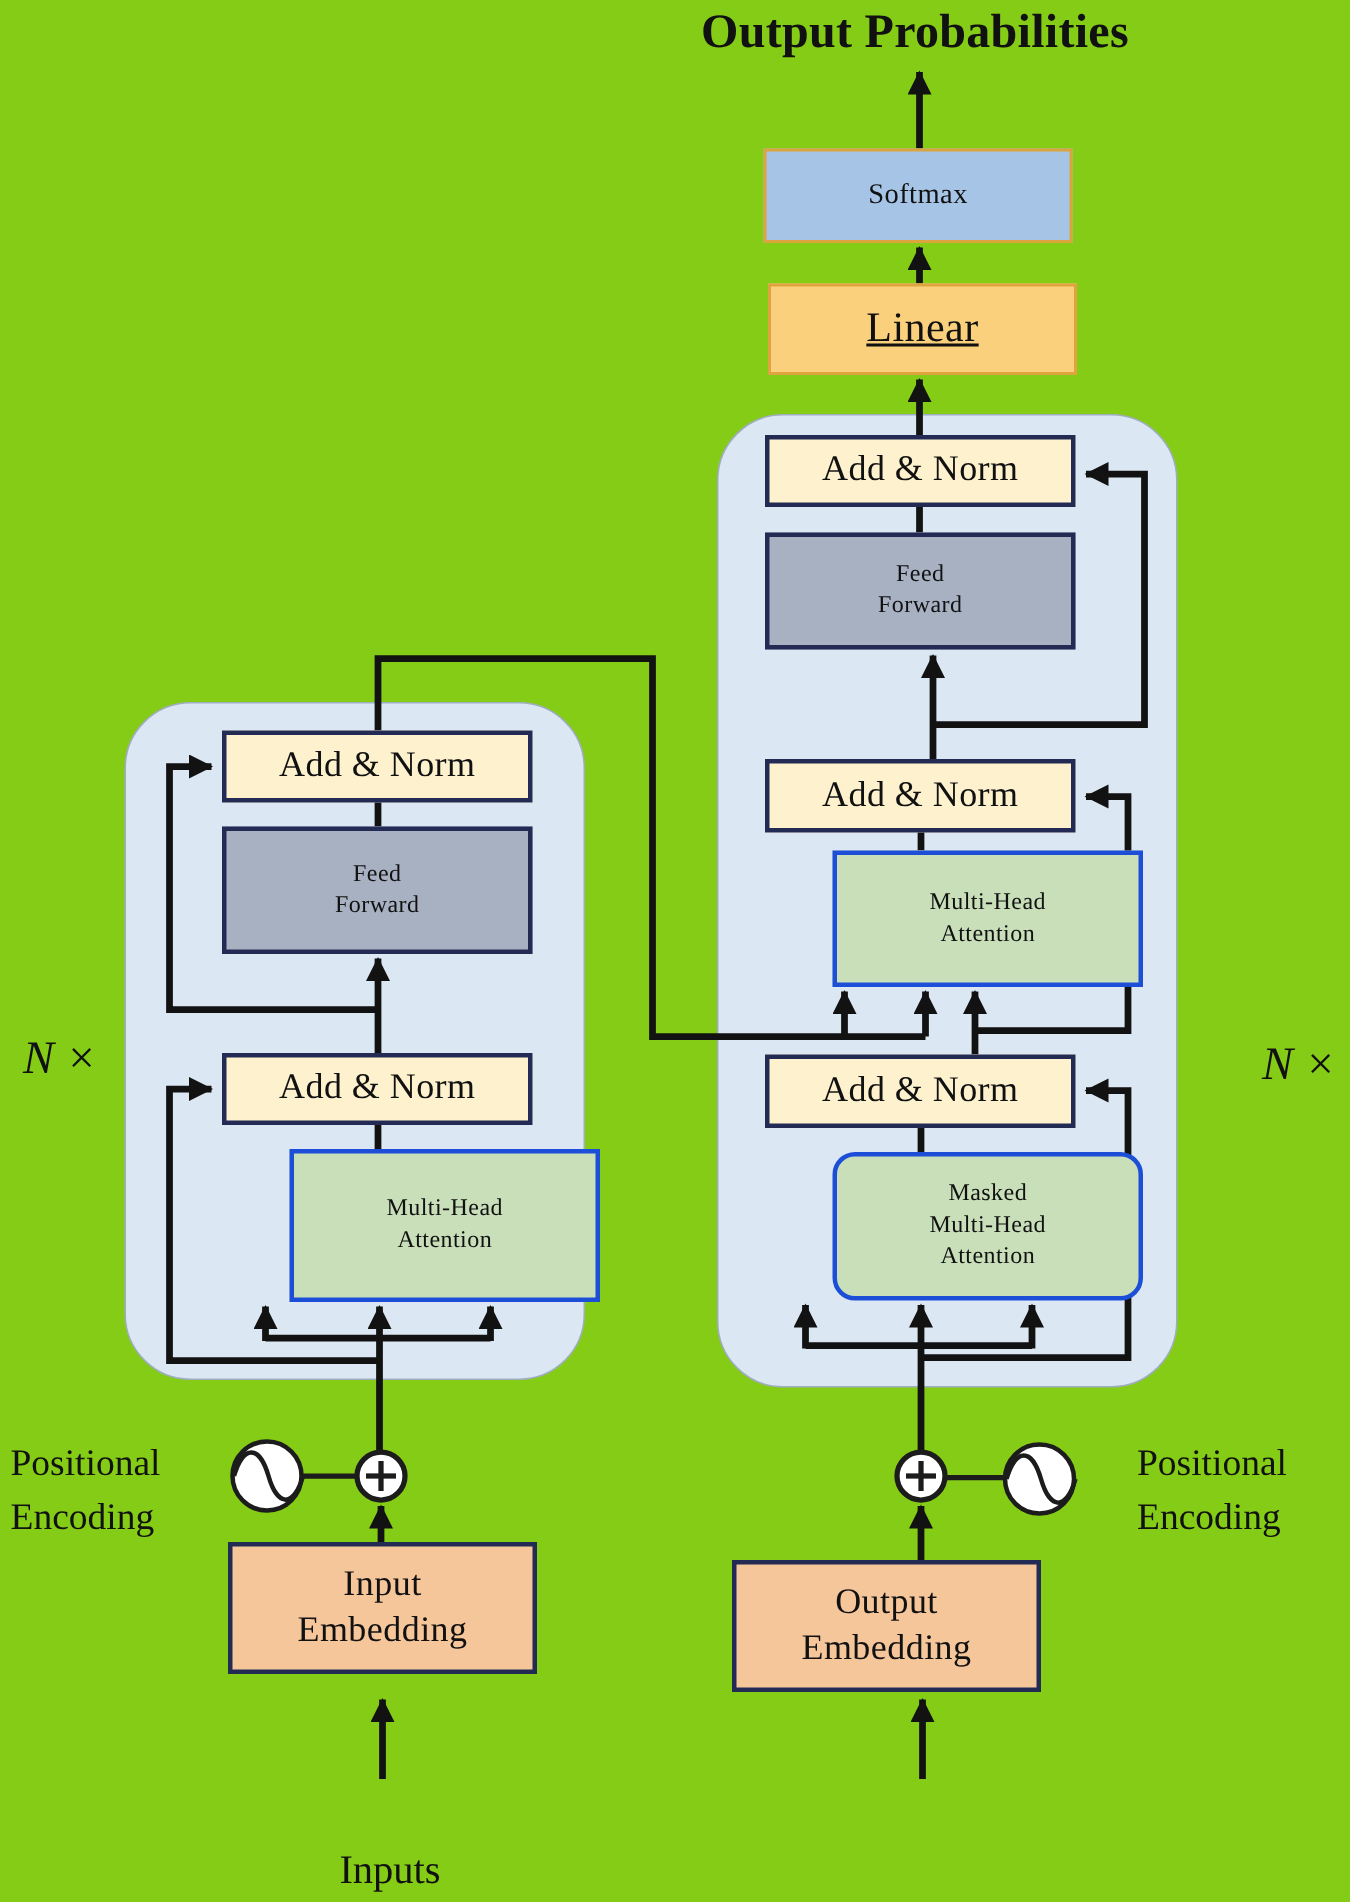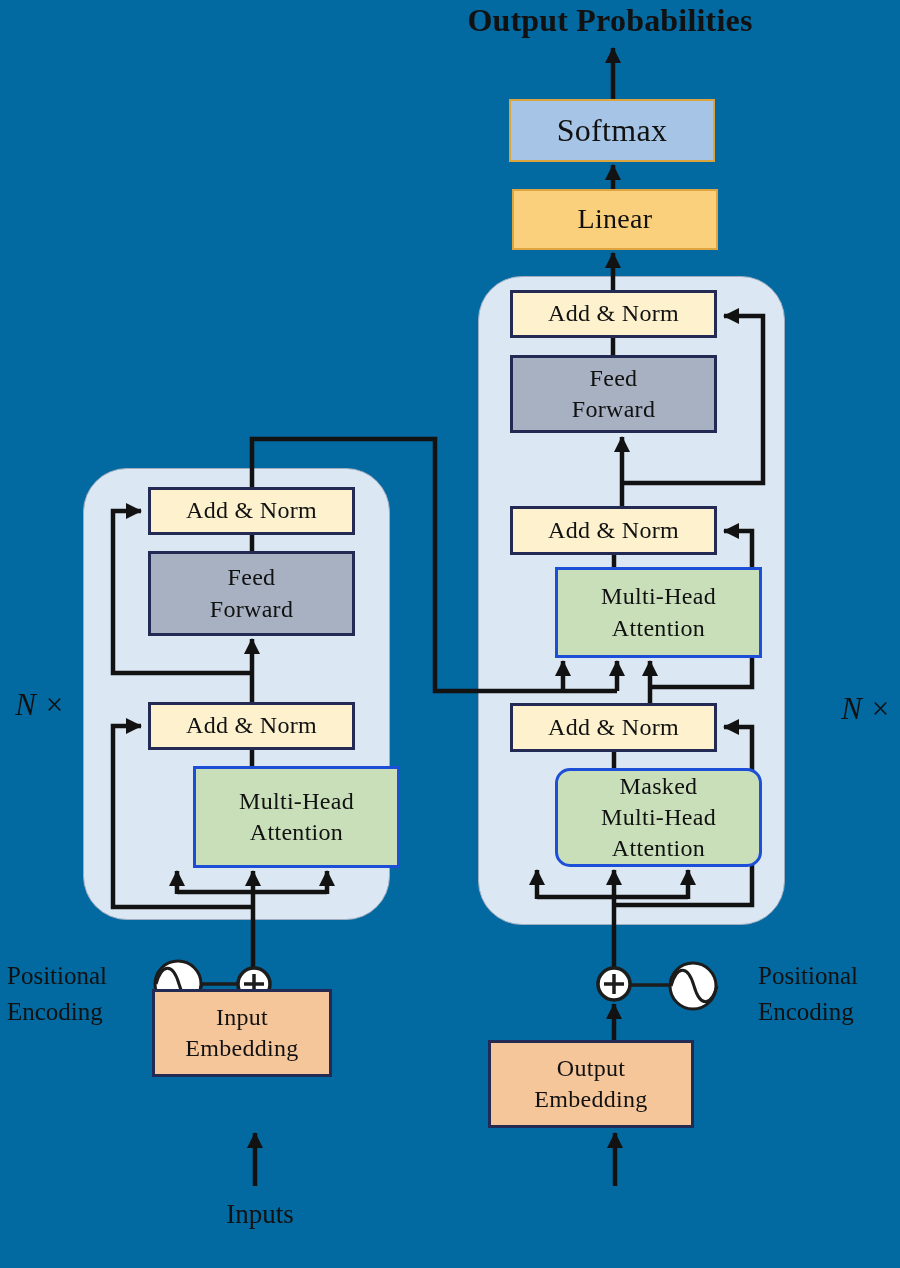--- a/index.html
+++ b/index.html
@@ -1,40 +1,40 @@
 <!DOCTYPE html>
 <html><head>
 <meta charset="utf-8">
 <style>
   html,body{margin:0;padding:0;background:#fff;}
   .canvas{
-    position:relative;width:900px;height:1268px;background:#0369a1;
+    position:relative;width:900px;height:1268px;background:#84cc16;
     font-family:"Liberation Serif","DejaVu Serif",serif;color:#111;overflow:hidden;
   }
   .container{
     position:absolute;background:#dce7f4;border:1.5px solid #9fadc0;border-radius:44px;
     box-sizing:border-box;z-index:1;
   }
   svg.wires{position:absolute;left:0;top:0;z-index:2;}
   .node{
     position:absolute;display:flex;align-items:center;justify-content:center;
     text-align:center;white-space:pre-line;box-sizing:border-box;z-index:3;
-    font-size:24px;line-height:1.3;letter-spacing:.3px;
+    font-size:16px;line-height:1.3;letter-spacing:.3px;
   }
   .add-norm{background:#fdf2cd;border:3px solid #232b54;font-size:24px;}
   .ff{background:#a7b1c2;border:3px solid #232b54;}
   .mha{background:#c8dfb9;border:3px solid #1d4ed8;margin-left:45px;}
   .embed{background:#f6c69b;border:3px solid #232b54;font-size:24px;}
-  .softmax{background:#a6c5e6;border:2px solid #dca43c;font-size:32px;}
+  .softmax{background:#a6c5e6;border:2px solid #dca43c;font-size:19px;}
   .linear{background:#fbd07c;border:2px solid #dfa440;font-size:28px;}
   .free-label{position:absolute;z-index:3;white-space:pre-line;}
   .title{font-size:32px;font-weight:600;text-align:center;letter-spacing:.2px;}
   .nlabel{font-size:31px;font-style:italic;text-align:center;}
   .pe{font-size:25px;line-height:1.42;}
-  .caption{font-size:27px;text-align:center;line-height:1.22;}
+  .caption{font-size:27px;text-align:center;line-height:1.22;margin-top:32px;}
 </style>
 </head>
 <body>
 
 <div class="canvas">
 
   <div class="container" style="left:83px;top:468px;width:307px;height:452px;"></div>
   <div class="container" style="left:478px;top:276px;width:307px;height:649px;"></div>
 
   <svg class="wires" width="900" height="1268" viewBox="0 0 900 1268">
@@ -98,41 +98,41 @@
     <line x1="630" y1="985" x2="670" y2="985" stroke="#1c1c1c" stroke-width="3.5"></line>
     <g stroke="#1c1c1c" fill="none">
       <circle cx="693" cy="986" r="23" stroke-width="3" fill="#ffffff"></circle>
       <path d="M671,986 c6,-21 17,-21 23,0 c6,21 17,21 23,0" stroke-width="3"></path>
     </g>
   </svg>
 
   <div class="free-label title" style="left:400px;top:2px;width:420px;">Output Probabilities</div>
 
   <div class="node softmax" style="left:509px;top:99px;width:206px;height:63px;">Softmax</div>
-  <div class="node linear" style="left:512px;top:189px;width:206px;height:61px;">Linear</div>
+  <div class="node linear" style="left:512px;top:189px;width:206px;height:61px;text-decoration:underline;">Linear</div>
 
   <div class="node add-norm" style="left:510px;top:290px;width:207px;height:48px;">Add &amp; Norm</div>
   <div class="node ff" style="left:510px;top:355px;width:207px;height:78px;">Feed
 Forward</div>
   <div class="node add-norm" style="left:510px;top:506px;width:207px;height:49px;">Add &amp; Norm</div>
   <div class="node mha" style="left:510px;top:567px;width:207px;height:91px;">Multi-Head
 Attention</div>
   <div class="node add-norm" style="left:510px;top:703px;width:207px;height:49px;">Add &amp; Norm</div>
   <div class="node mha" style="left:510px;top:768px;width:207px;height:99px;border-radius:15px;">Masked
 Multi-Head
 Attention</div>
 
   <div class="node add-norm" style="left:148px;top:487px;width:207px;height:48px;">Add &amp; Norm</div>
   <div class="node ff" style="left:148px;top:551px;width:207px;height:85px;">Feed
 Forward</div>
   <div class="node add-norm" style="left:148px;top:702px;width:207px;height:48px;">Add &amp; Norm</div>
   <div class="node mha" style="left:148px;top:766px;width:207px;height:102px;">Multi-Head
 Attention</div>
 
-  <div class="node embed" style="left:152px;top:989px;width:180px;height:88px;">Input
+  <div class="node embed" style="left:152px;top:1028px;width:206px;height:88px;">Input
 Embedding</div>
   <div class="node embed" style="left:488px;top:1040px;width:206px;height:88px;">Output
 Embedding</div>
 
   <div class="free-label nlabel" style="left:4px;top:687px;width:72px;">N ×</div>
   <div class="free-label nlabel" style="left:830px;top:691px;width:72px;">N ×</div>
 
   <div class="free-label pe" style="left:7px;top:958px;">Positional
 Encoding</div>
   <div class="free-label pe" style="left:758px;top:958px;">Positional

